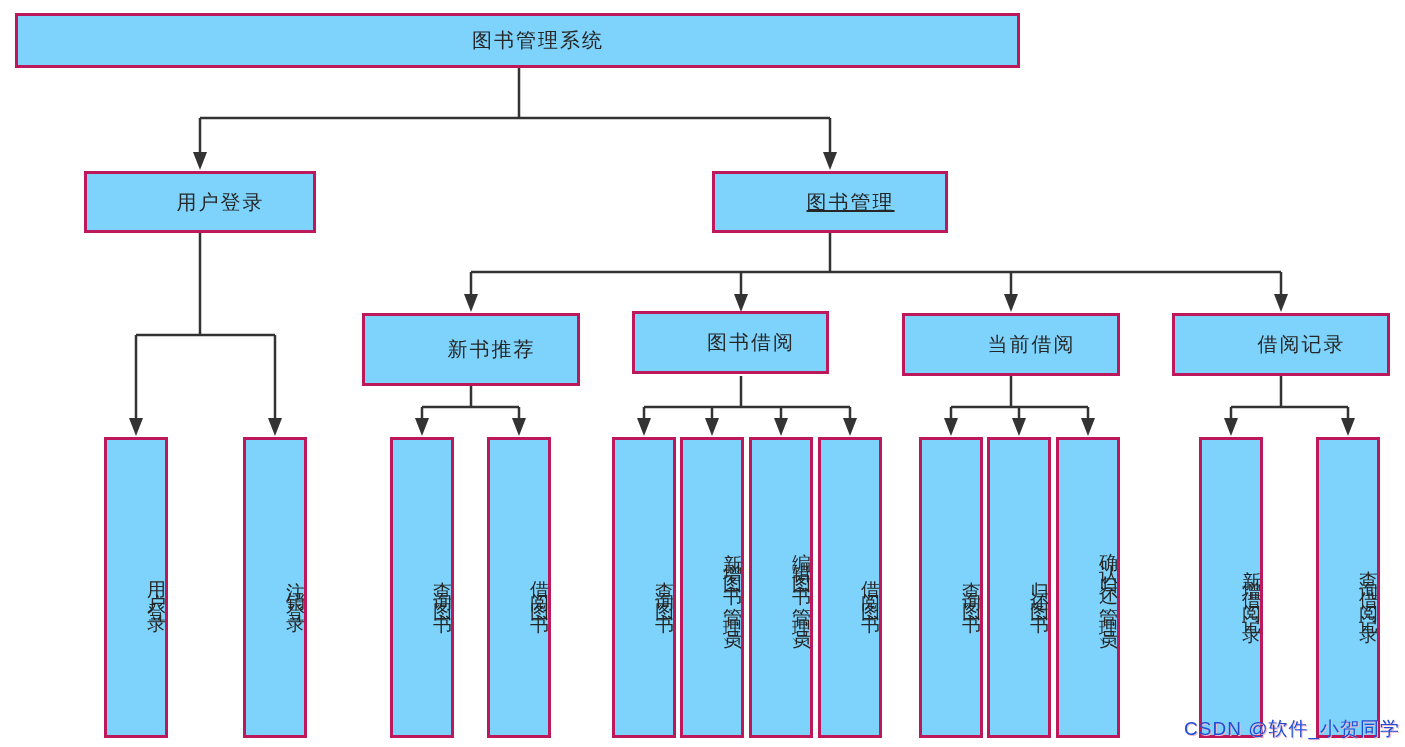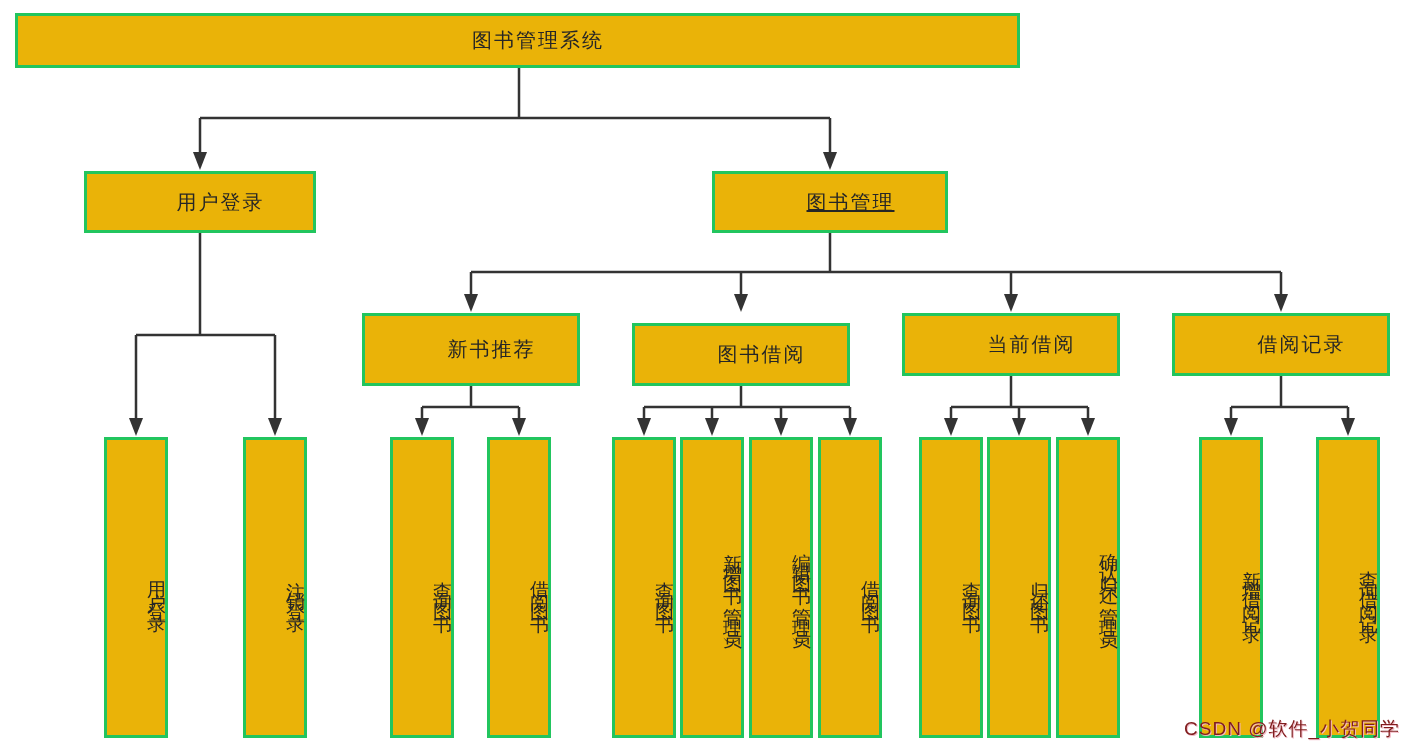--- a/index.html
+++ b/index.html
@@ -11,22 +11,22 @@
     overflow:hidden;
   }
   .connectors {
     position:absolute; left:0; top:0;
     width:1405px; height:747px;
     pointer-events:none;
   }
   .node {
     position:absolute;
     box-sizing:border-box;
-    border:3px solid #22c55e;
-    background:#eab308;
+    border:3px solid #be185d;
+    background:#7dd3fc;
     display:flex;
     align-items:center;
     justify-content:center;
     color:#262626;
     padding-left:41px;
   }
   .hnode {
     font-size:20px;
     letter-spacing:2px;
     white-space:nowrap;
@@ -37,21 +37,21 @@
     font-size:19px;
     line-height:1.05;
     letter-spacing:11px;
     color:#262626;
   }
   .watermark {
     position:absolute;
     right:5px; bottom:5px;
     font-size:19px;
     letter-spacing:1px;
-    color:#7f1d1d;
+    color:#1d4ed8;
     text-shadow:1px 1px 0 #f2b9c6;
     white-space:nowrap;
   }
 </style>
 </head>
 <body>
 
 <div class="canvas">
 
   <svg class="connectors" viewBox="0 0 1405 747" xmlns="http://www.w3.org/2000/svg">
@@ -84,21 +84,21 @@
       <polygon points="1341,418 1355,418 1348,436"></polygon>
     </g>
   </svg>
 
   <div class="node hnode" style="left:15px; top:13px; width:1005px; height:55px;">图书管理系统</div>
 
   <div class="node hnode" style="left:84px; top:171px; width:232px; height:62px;">用户登录</div>
   <div class="node hnode" style="left:712px; top:171px; width:236px; height:62px;text-decoration:underline;">图书管理</div>
 
   <div class="node hnode" style="left:362px; top:313px; width:218px; height:73px;">新书推荐</div>
-  <div class="node hnode" style="left:632px; top:323px; width:218px; height:63px;">图书借阅</div>
+  <div class="node hnode" style="left:632px; top:311px; width:197px; height:63px;">图书借阅</div>
   <div class="node hnode" style="left:902px; top:313px; width:218px; height:63px;">当前借阅</div>
   <div class="node hnode" style="left:1172px; top:313px; width:218px; height:63px;">借阅记录</div>
 
   <div class="node leaf" style="left:104px; top:437px; width:64px; height:301px;">
     <span class="vtext">用户登录</span>
   </div>
   <div class="node leaf" style="left:243px; top:437px; width:64px; height:301px;">
     <span class="vtext">注销登录</span>
   </div>
   <div class="node leaf" style="left:390px; top:437px; width:64px; height:301px;">

